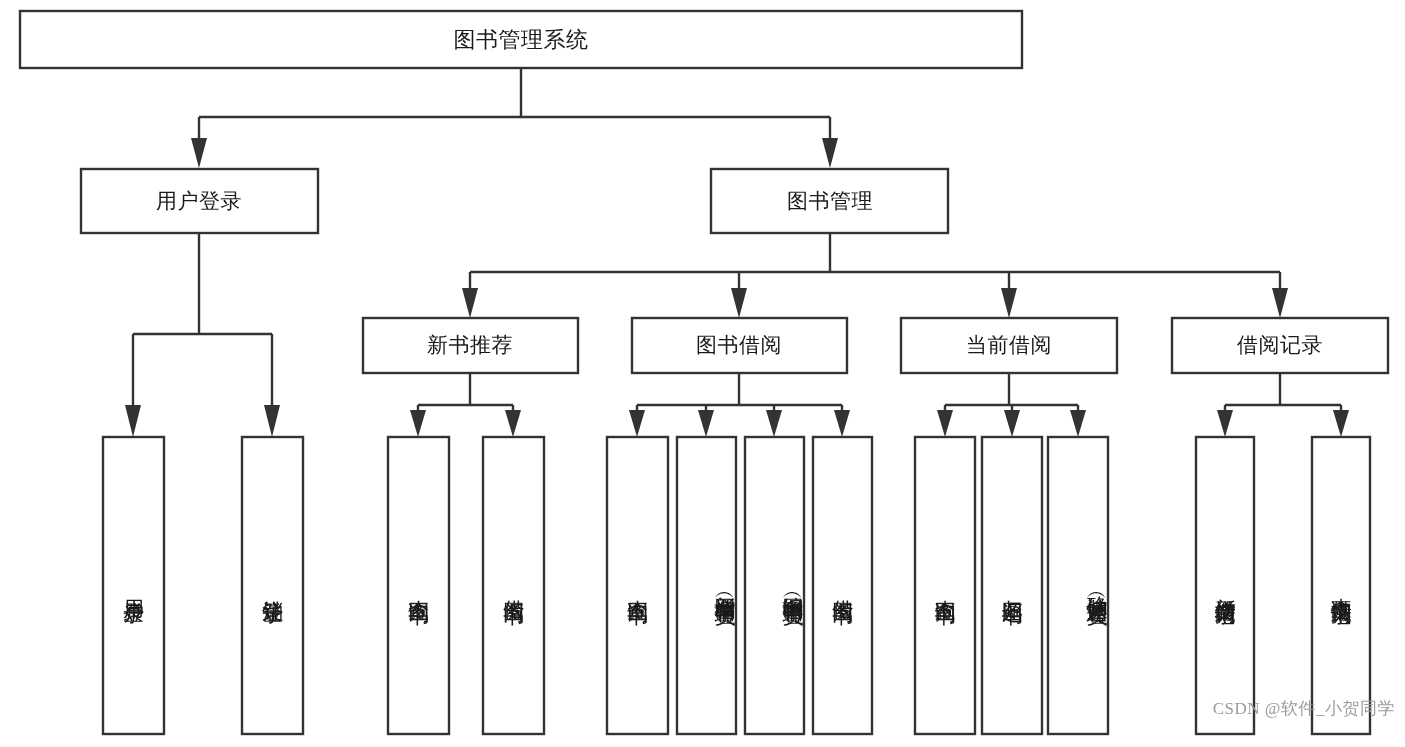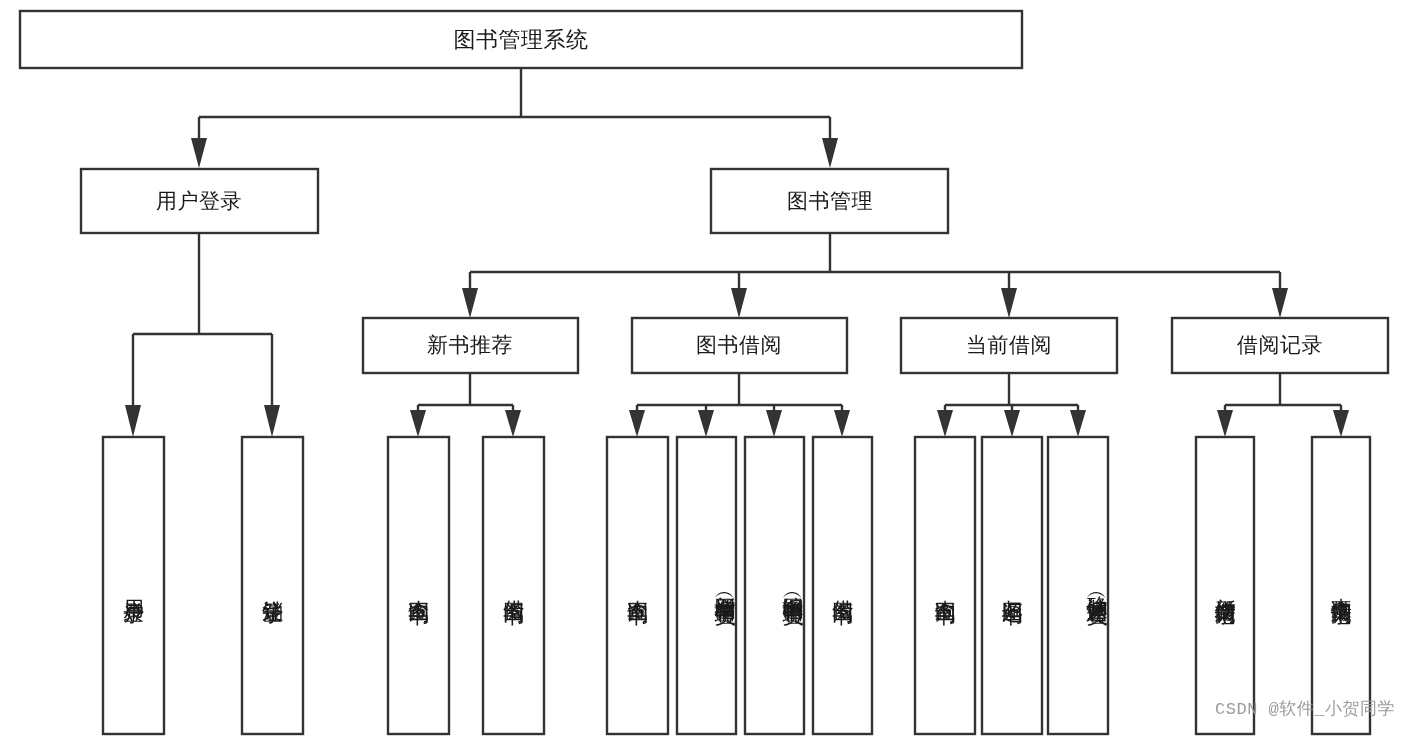--- a/index.html
+++ b/index.html
@@ -66,21 +66,21 @@
     line-height: 1.06;
     color: #1a1a1a;
     letter-spacing: 1.5px;
     white-space: nowrap;
     pointer-events: none;
   }
   .watermark {
     position: absolute;
     right: 10px;
     bottom: 3px;
-    font-family: Liberation Mono, monospace;
+    font-family: Liberation Serif, serif;
     font-size: 17px;
     color: #9b9b9b;
     letter-spacing: 0.5px;
     white-space: nowrap;
   }
 </style>
 </head>
 <body>
 
 <div id="diagram-root">

